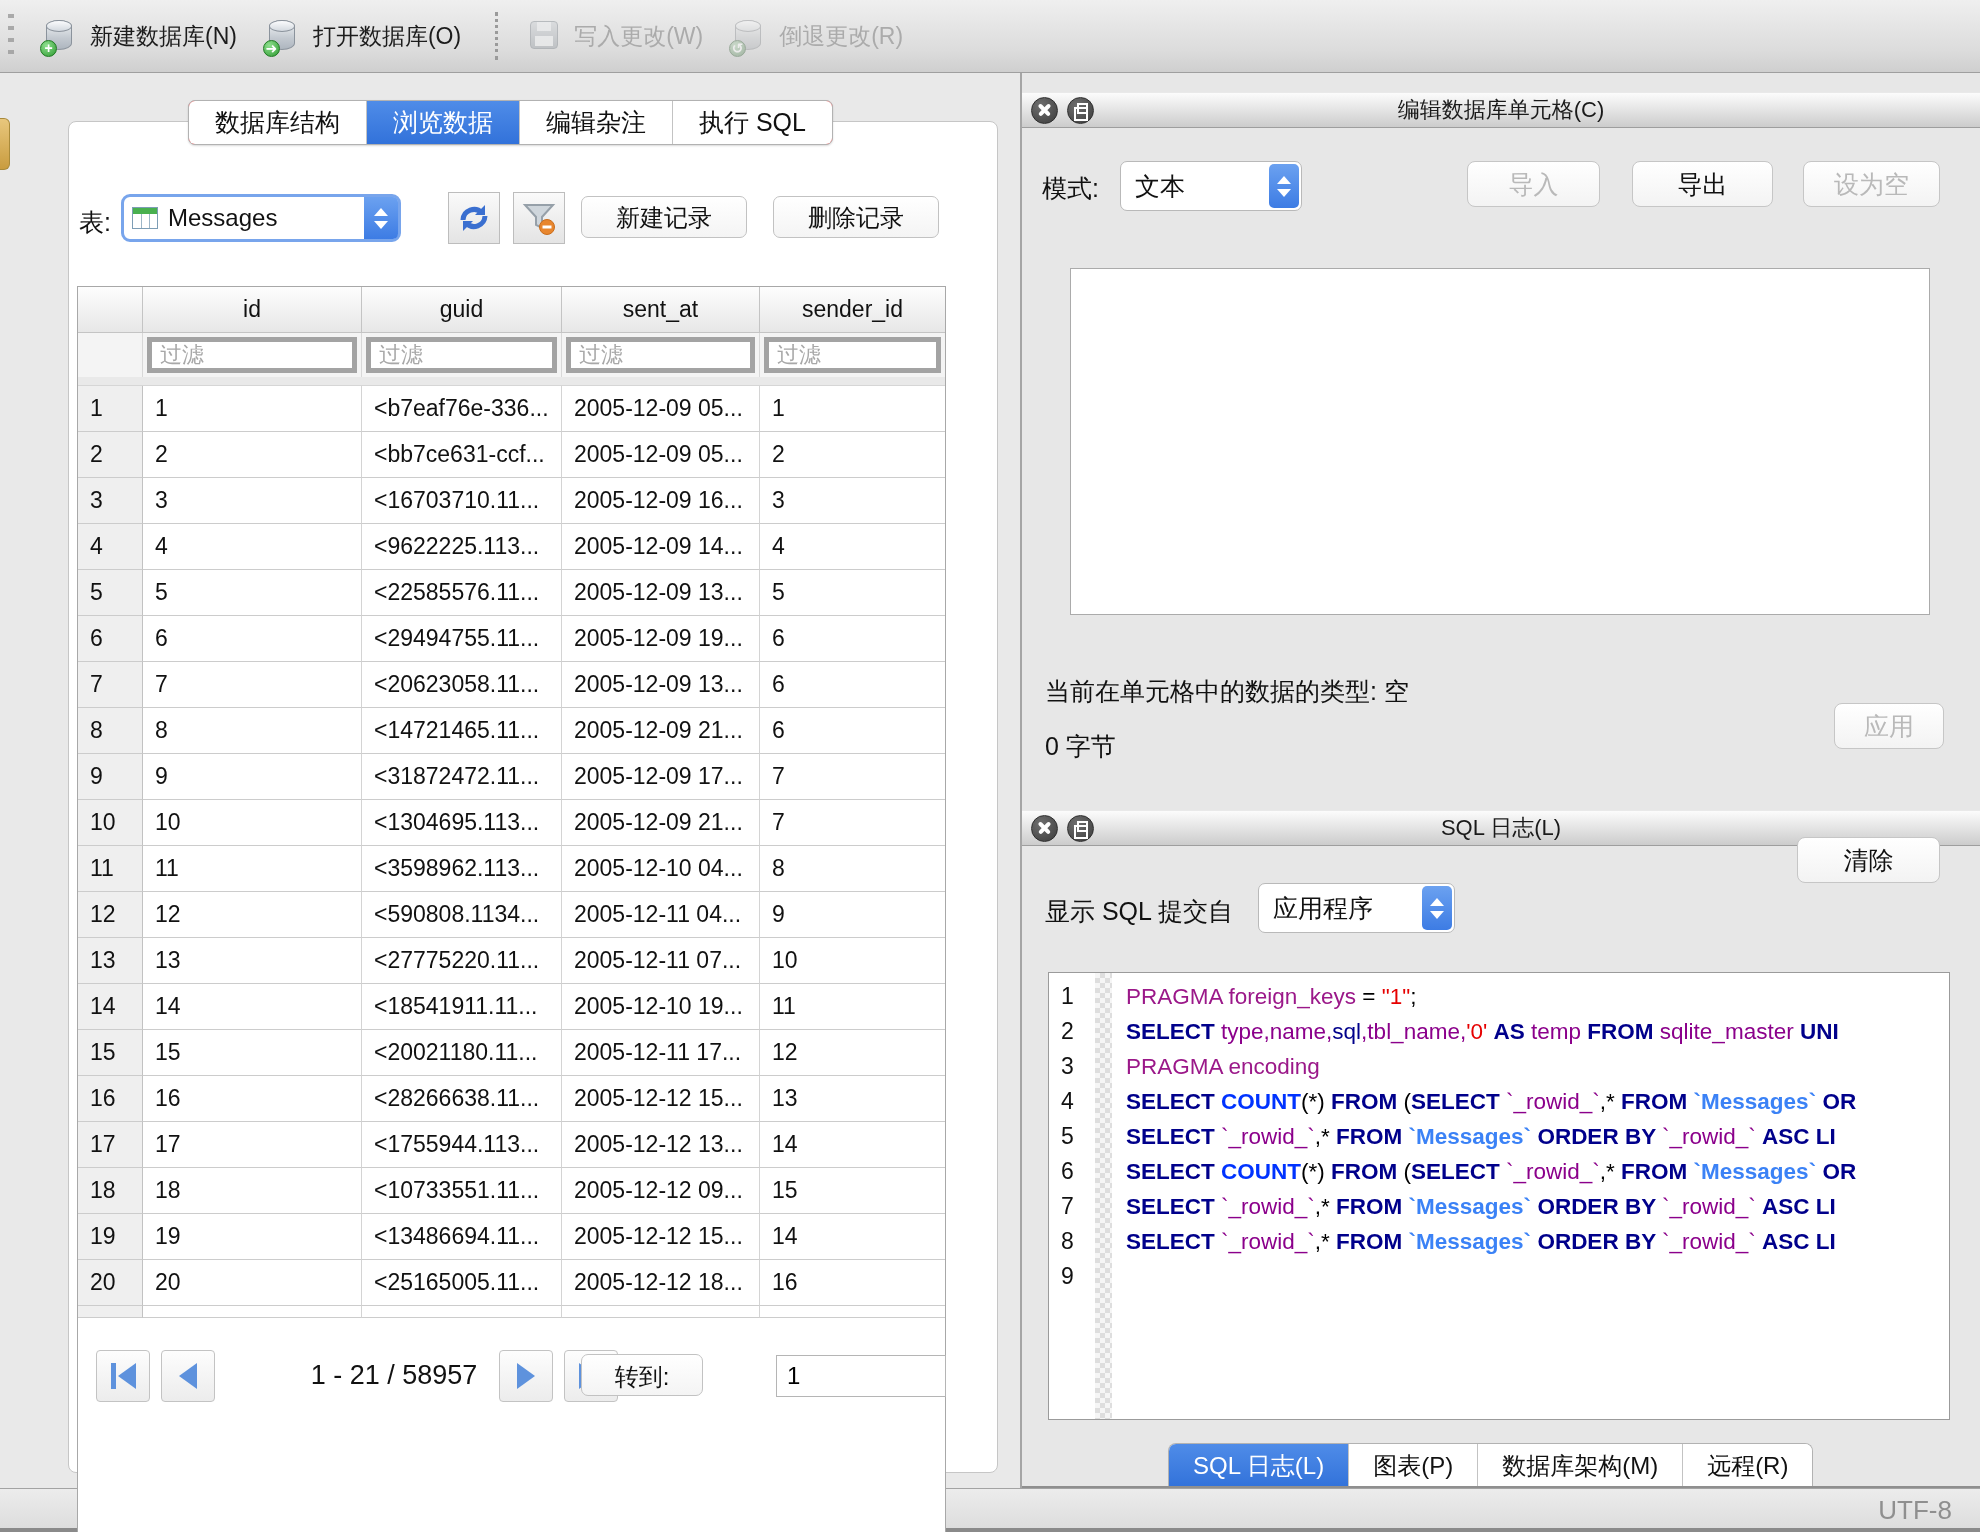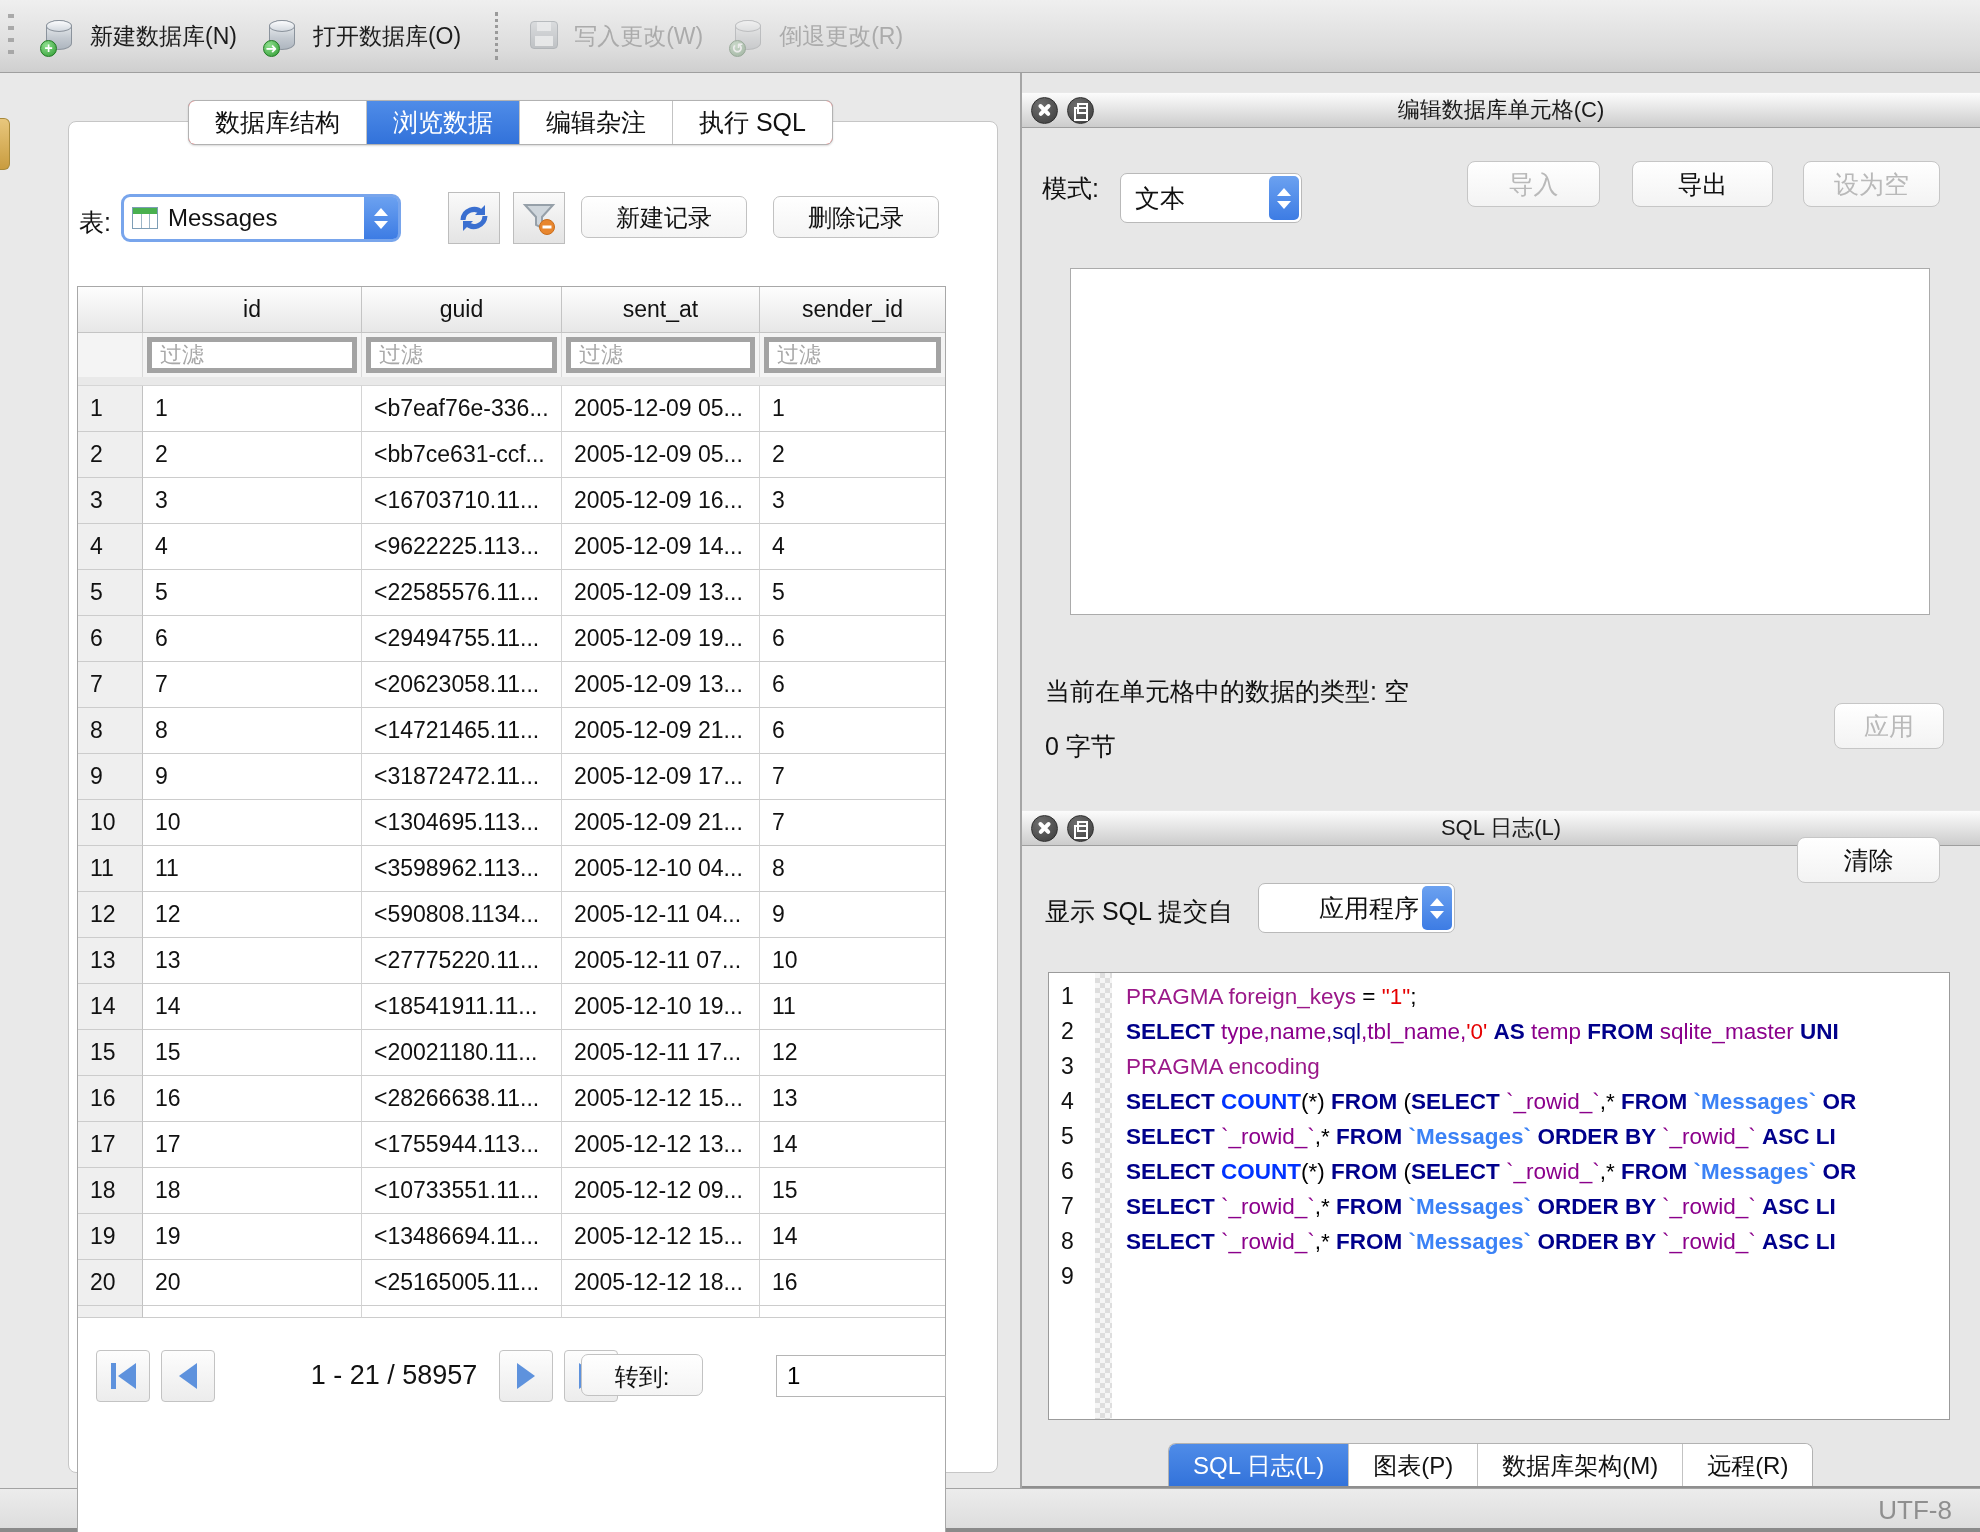--- a/index.html
+++ b/index.html
@@ -108,36 +108,36 @@
   .panel-title { position:absolute; left:0; right:0; text-align:center; font-size:22px; color:#1a1a1a; }
   .pc-btn { width:27px; height:27px; border-radius:50%; background:radial-gradient(circle at 35% 30%, #6f6f6f, #3c3c3c);
     border:1px solid #2e2e2e; margin-left:9px; position:relative; z-index:2;
     display:flex; align-items:center; justify-content:center; }
   .pc-x:before, .pc-x:after { content:""; position:absolute; width:15px; height:3.5px; background:#fff; border-radius:2px; }
   .pc-x:before { transform:rotate(45deg); } .pc-x:after { transform:rotate(-45deg); }
   .pc-f:before { content:""; position:absolute; width:10px; height:10px; border:2.5px solid #fff; left:6px; top:9px; }
   .pc-f:after { content:""; position:absolute; width:7px; height:7px; border:2.5px solid #fff; right:5px; top:5px; background:transparent; }
 
   .mode-label { position:absolute; left:20px; top:99px; font-size:25px; }
-  .mode-select { position:absolute; left:98px; top:100px; width:182px; height:50px; background:#fff;
+  .mode-select { position:absolute; left:98px; top:88px; width:182px; height:50px; background:#fff;
     border:1px solid #b9b9b9; border-radius:7px; display:flex; align-items:center; }
   .mode-select .txt { flex:1; font-size:25px; margin-left:14px; }
   .r-btn { position:absolute; height:46px; background:linear-gradient(#ffffff,#f3f3f3); border:1px solid #c6c6c6;
     border-radius:8px; font-size:25px; display:flex; align-items:center; justify-content:center; color:#111; }
   .r-btn.disabled { color:#b9b9b9; }
 
   #cell-textarea { position:absolute; left:48px; top:195px; width:860px; height:347px; background:#fff;
     border:1px solid #ababab; font-size:22px; font-family:inherit; resize:none; }
   .info1 { position:absolute; left:23px; top:602px; font-size:25px; }
   .info2 { position:absolute; left:23px; top:657px; font-size:25px; }
   #apply-btn { left:812px; top:630px; width:110px; }
 
   .filter-label { position:absolute; left:23px; top:822px; font-size:25px; }
   .src-select { position:absolute; left:236px; top:810px; width:197px; height:50px; background:#fff;
-    border:1px solid #b9b9b9; border-radius:7px; display:flex; align-items:center;padding-left:46px; }
+    border:1px solid #b9b9b9; border-radius:7px; display:flex; align-items:center; }
   .src-select .txt { flex:1; font-size:25px; margin-left:14px; }
   #clear-btn { left:775px; top:764px; width:143px; }
 
   
   #sql-log { position:absolute; left:26px; top:899px; width:902px; height:448px; background:#fff;
     border:1px solid #9b9b9b; display:flex; overflow:hidden; }
   #log-gutter { width:46px; background:#fff; padding-top:6px; }
   #log-gutter .ln { height:35px; line-height:35px; font-size:23px; text-align:left; padding-left:12px; color:#111; }
   #log-hatch { width:17px; background:repeating-conic-gradient(#dedede 0% 25%, #f6f6f6 0% 50%) 0 0 / 10px 10px; }
   #log-code { flex:1; padding:6px 0 0 14px; overflow:hidden; }

